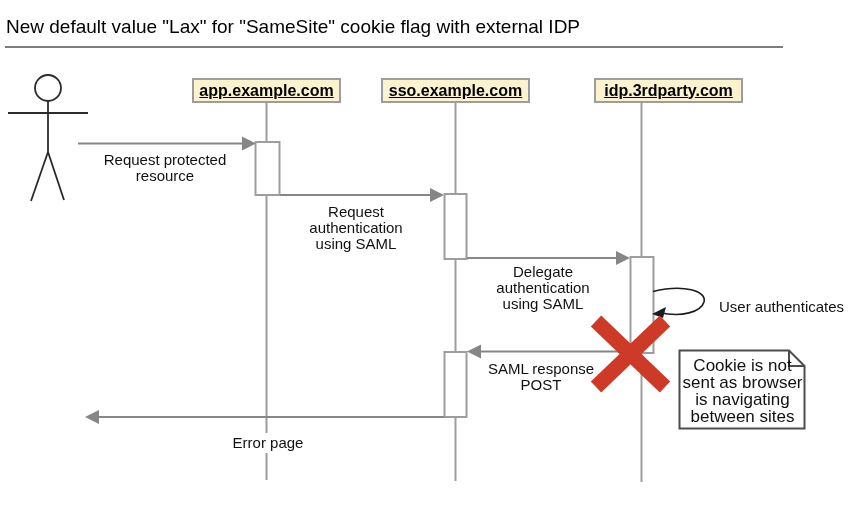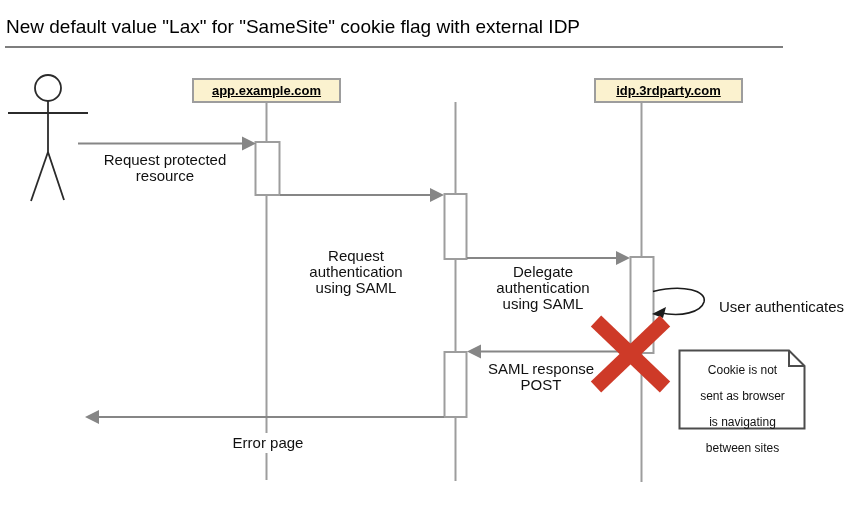--- a/index.html
+++ b/index.html
@@ -8,30 +8,30 @@
     font-family:"Liberation Sans", sans-serif;overflow:hidden;
   }
   #diagram-svg{position:absolute;left:0;top:0;z-index:1;}
   .title{
     position:absolute;left:6px;top:16px;font-size:19px;color:#000;
     white-space:nowrap;z-index:2;
   }
   .head{
     position:absolute;top:78px;width:149px;height:25px;box-sizing:border-box;
     background:#FBF2CF;border:2px solid #9d9d9d;display:flex;align-items:center;
-    justify-content:center;font-size:13px;font-weight:bold;text-decoration:underline;
+    justify-content:center;font-size:16px;font-weight:bold;text-decoration:underline;
     color:#000;z-index:2;
   }
   .msg{
     position:absolute;font-size:15px;line-height:16px;color:#111;
     text-align:center;white-space:pre-line;z-index:2;
   }
   .note-text{
-    position:absolute;left:681px;top:357px;width:123px;font-size:12px;
-    line-height:26px;color:#111;text-align:center;white-space:pre-line;z-index:3;
+    position:absolute;left:681px;top:357px;width:123px;font-size:17px;
+    line-height:17px;color:#111;text-align:center;white-space:pre-line;z-index:3;
   }
 </style>
 </head>
 <body>
 
 <div id="stage">
 
   <svg id="diagram-svg" width="867" height="529" viewBox="0 0 867 529">
 
     <line x1="5" y1="47" x2="783" y2="47" stroke="#7e7e7e" stroke-width="2"></line>
@@ -86,25 +86,26 @@
 
     <g>
       <path d="M679.5,350.5 H789 L804.5,366 V428.5 H679.5 Z" fill="#ffffff" stroke="#4c4c4c" stroke-width="2"></path>
       <path d="M789,350.5 V366 H804.5" fill="none" stroke="#4c4c4c" stroke-width="2"></path>
     </g>
   </svg>
 
   <div class="title">New default value "Lax" for "SameSite" cookie flag with external IDP</div>
 
   <div class="head" style="left:192px;">app.example.com</div>
+  <div class="head" style="left:381px;">sso.example.com</div>
   <div class="head" style="left:594px;">idp.3rdparty.com</div>
 
   <div class="msg" style="left:95px;top:152px;width:140px;">Request protected
 resource</div>
-  <div class="msg" style="left:281px;top:204px;width:150px;margin-top:44px;">Request authentication
+  <div class="msg" style="left:281px;top:204px;width:150px;">Request authentication
 using SAML</div>
   <div class="msg" style="left:468px;top:264px;width:150px;">Delegate authentication
 using SAML</div>
   <div class="msg" style="left:719px;top:299px;width:150px;text-align:left;">User authenticates</div>
   <div class="msg" style="left:477px;top:361px;width:128px;">SAML response
 POST</div>
   <div class="msg" style="left:218px;top:433px;width:100px;background:#fff;padding:2px 0;">Error page</div>
 
   <div class="note-text">Cookie is not
 sent as browser

